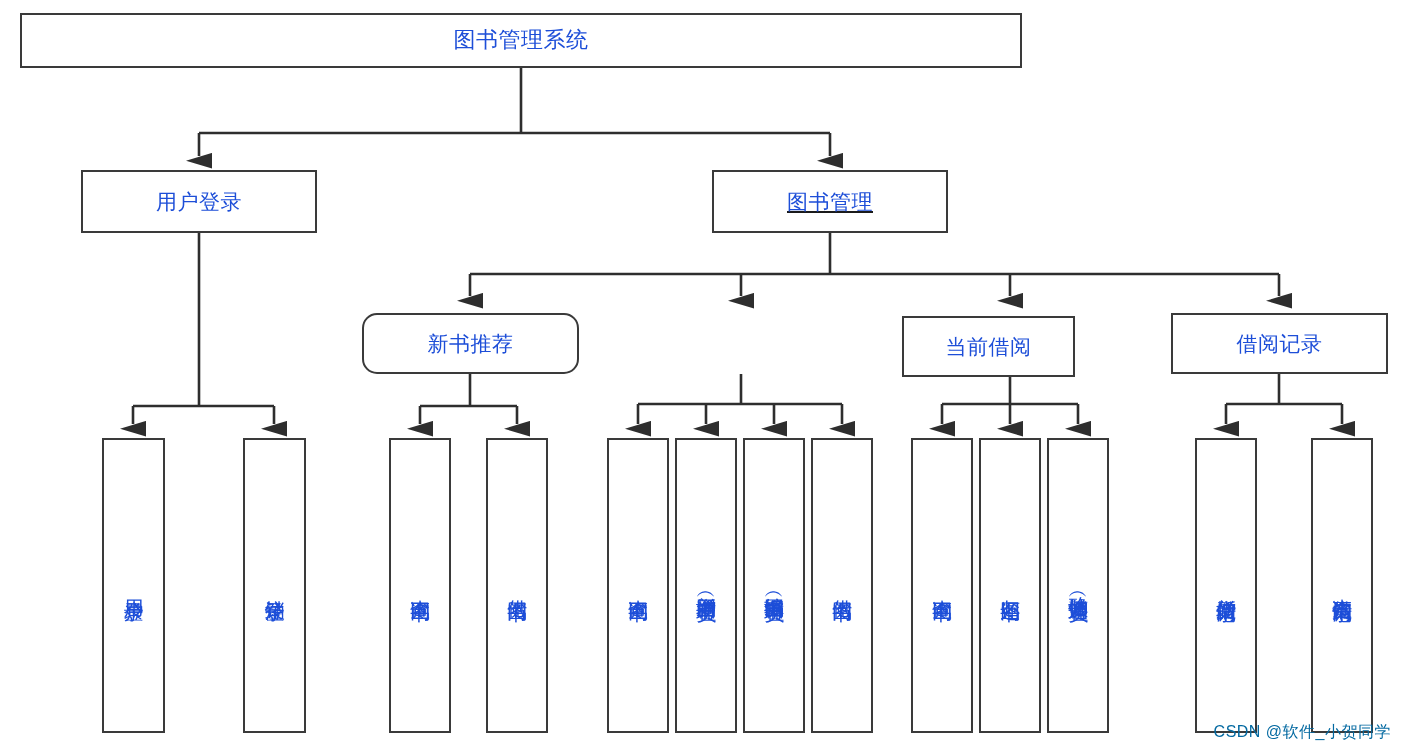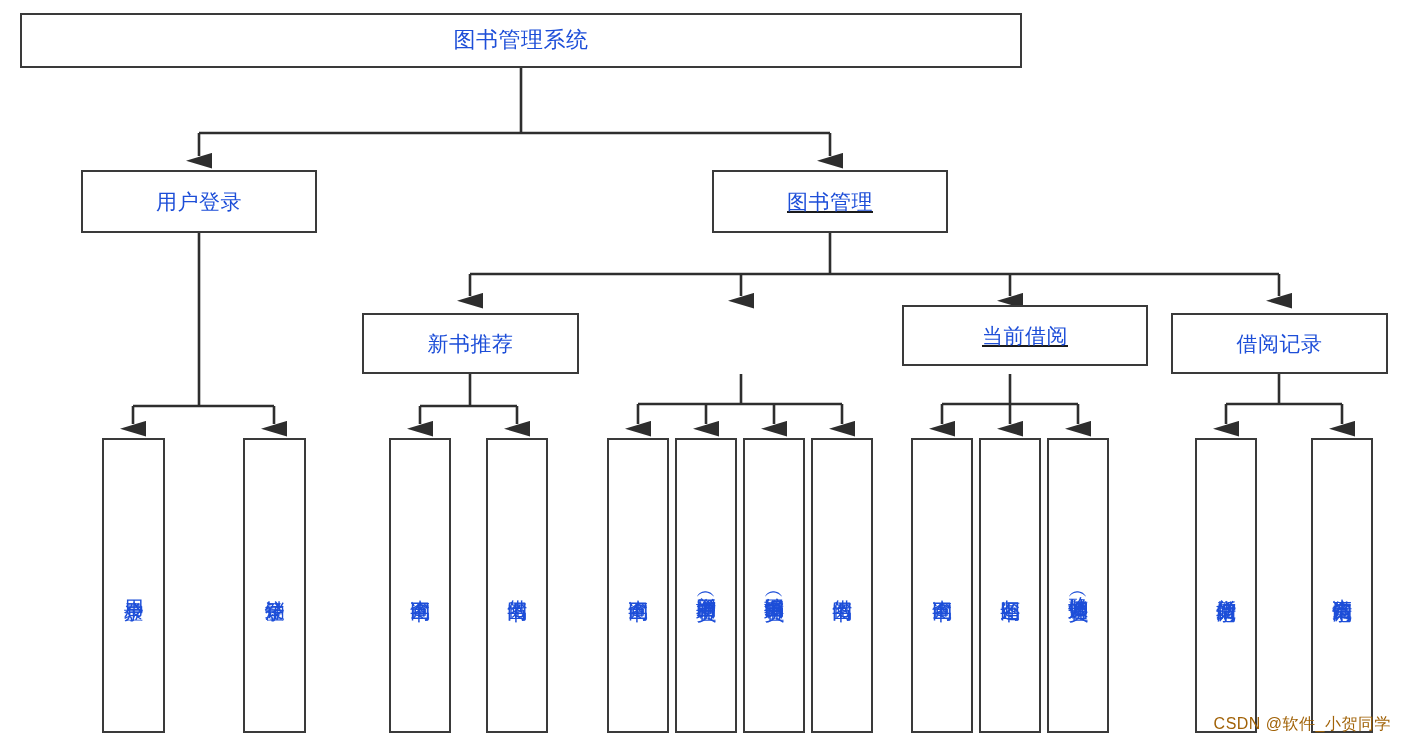--- a/index.html
+++ b/index.html
@@ -61,23 +61,23 @@
     text-orientation: upright;
     font-size: 20px;
     line-height: 1.08;
     letter-spacing: 1px;
     white-space: nowrap;
     max-height: 100%;
   }
   #watermark {
     position: absolute;
     right: 14px;
-    bottom: 12px;
+    bottom: 4px;
     font-size: 16px;
-    color: #a16207;
+    color: #0369a1;
     letter-spacing: 0.5px;
     z-index: 5;
     user-select: none;
   }
 </style>
 </head>
 <body>
 
 <div id="canvas">
 
@@ -135,24 +135,24 @@
     <span class="label">图书管理系统</span>
   </div>
 
   <div class="node h" style="left:81px; top:170px; width:236px; height:63px;">
     <span class="label">用户登录</span>
   </div>
   <div class="node h" style="left:712px; top:170px; width:236px; height:63px;text-decoration:underline;">
     <span class="label">图书管理</span>
   </div>
 
-  <div class="node h" style="left:362px; top:313px; width:217px; height:61px;">
+  <div class="node h" style="left:362px; top:313px; width:217px; height:61px;border-radius:15px;">
     <span class="label">新书推荐</span>
   </div>
-  <div class="node h" style="left:902px; top:305px; width:246px; height:61px;text-decoration:underline;">
+  <div class="node h" style="left:902px; top:316px; width:173px; height:61px;">
     <span class="label">当前借阅</span>
   </div>
   <div class="node h" style="left:1171px; top:313px; width:217px; height:61px;">
     <span class="label">借阅记录</span>
   </div>
 
   <div class="node v" style="left:102px; top:438px; width:63px; height:295px;">
     <span class="label">用户登录</span>
   </div>
   <div class="node v" style="left:243px; top:438px; width:63px; height:295px;">

